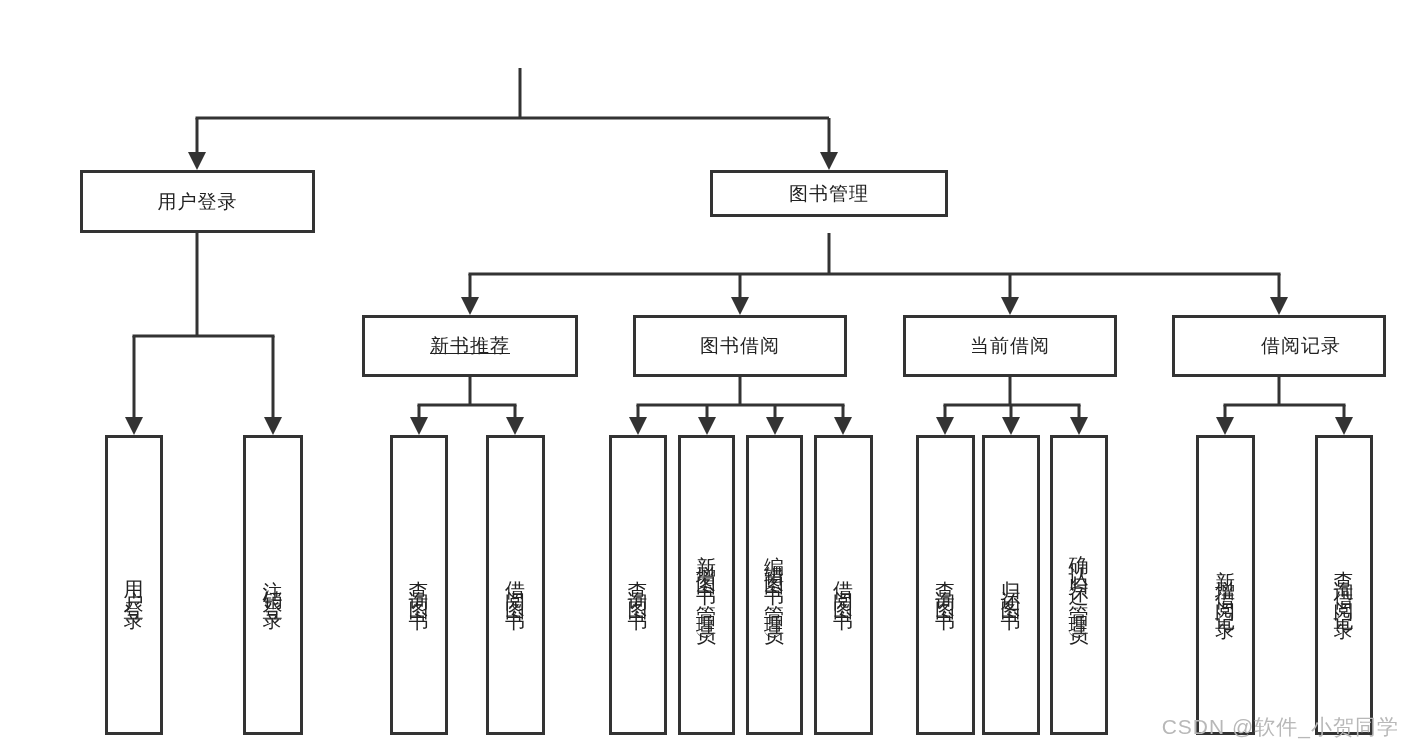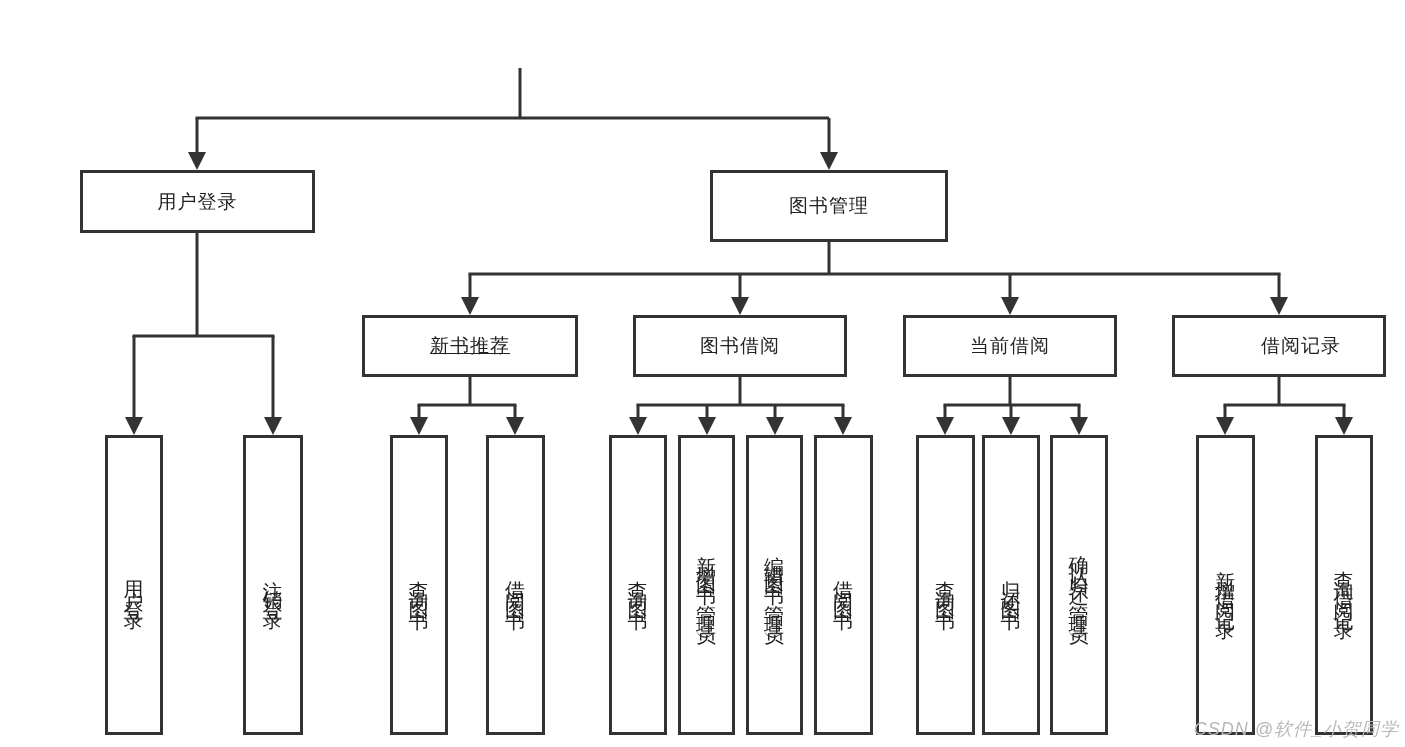--- a/index.html
+++ b/index.html
@@ -33,26 +33,25 @@
     text-orientation: mixed;
     font-size: 20px;
     letter-spacing: 10px;
     line-height: 1;
     white-space: nowrap;
   }
   .watermark {
     position: absolute;
     right: 6px;
     bottom: 6px;
-    font-size: 18px;
+    font-size: 21px;
     color: #b8b8b8;
     letter-spacing: 1px;
     z-index: 5;
     pointer-events: none;
-    font-style: italic;
   }
   path.line { stroke: #333333; stroke-width: 3; fill: none; }
   polygon.arrow { fill: #333333; stroke: none; }
 </style>
 </head>
 <body>
 
 <div id="canvas">
 
   <svg id="connectors" viewBox="0 0 1405 747" xmlns="http://www.w3.org/2000/svg">
@@ -114,21 +113,21 @@
     <path class="line" d="M1225 405 V419"></path>
     <polygon class="arrow" points="1216,417 1234,417 1225,435"></polygon>
     <path class="line" d="M1344 405 V419"></path>
     <polygon class="arrow" points="1335,417 1353,417 1344,435"></polygon>
   </svg>
 
 
   <div class="node box-h" style="left:80px; top:170px; width:235px; height:63px;">
     <span>用户登录</span>
   </div>
-  <div class="node box-h" style="left:710px; top:170px; width:238px; height:72px;">
+  <div class="node box-h" style="left:710px; top:170px; width:238px; height:47px;">
     <span>图书管理</span>
   </div>
 
   <div class="node box-h" style="left:362px; top:315px; width:216px; height:62px;text-decoration:underline;">
     <span>新书推荐</span>
   </div>
   <div class="node box-h" style="left:633px; top:315px; width:214px; height:62px;">
     <span>图书借阅</span>
   </div>
   <div class="node box-h" style="left:903px; top:315px; width:214px; height:62px;">

